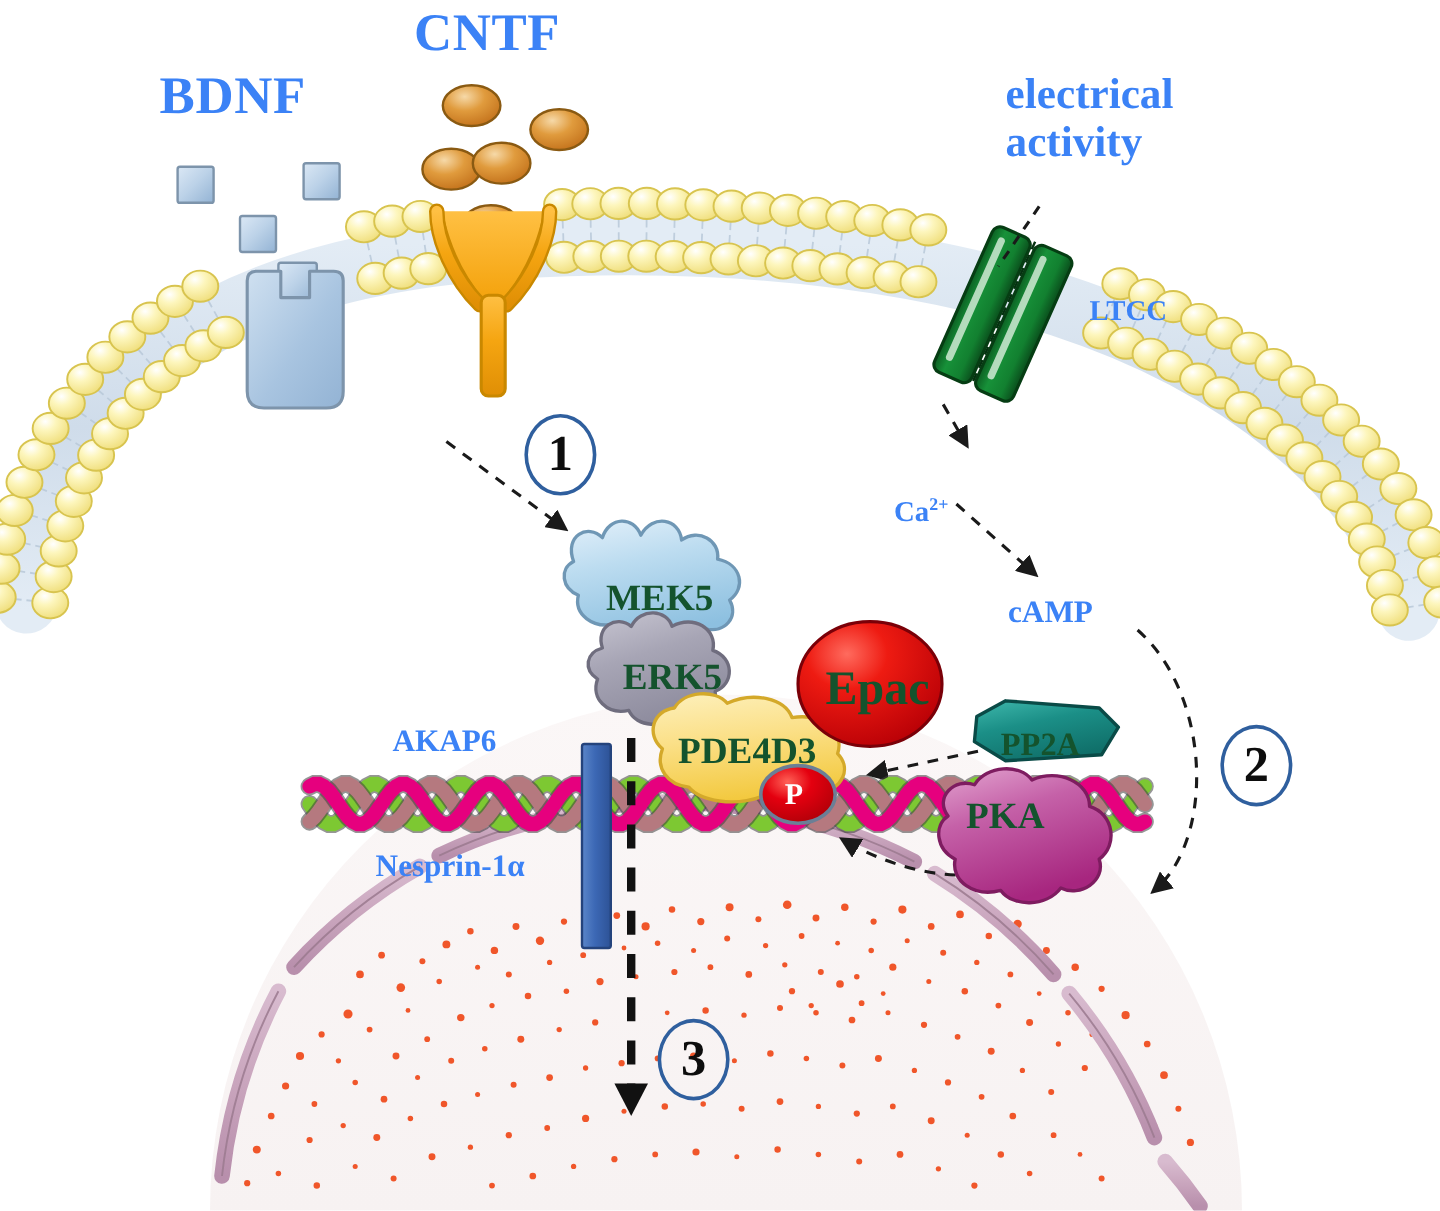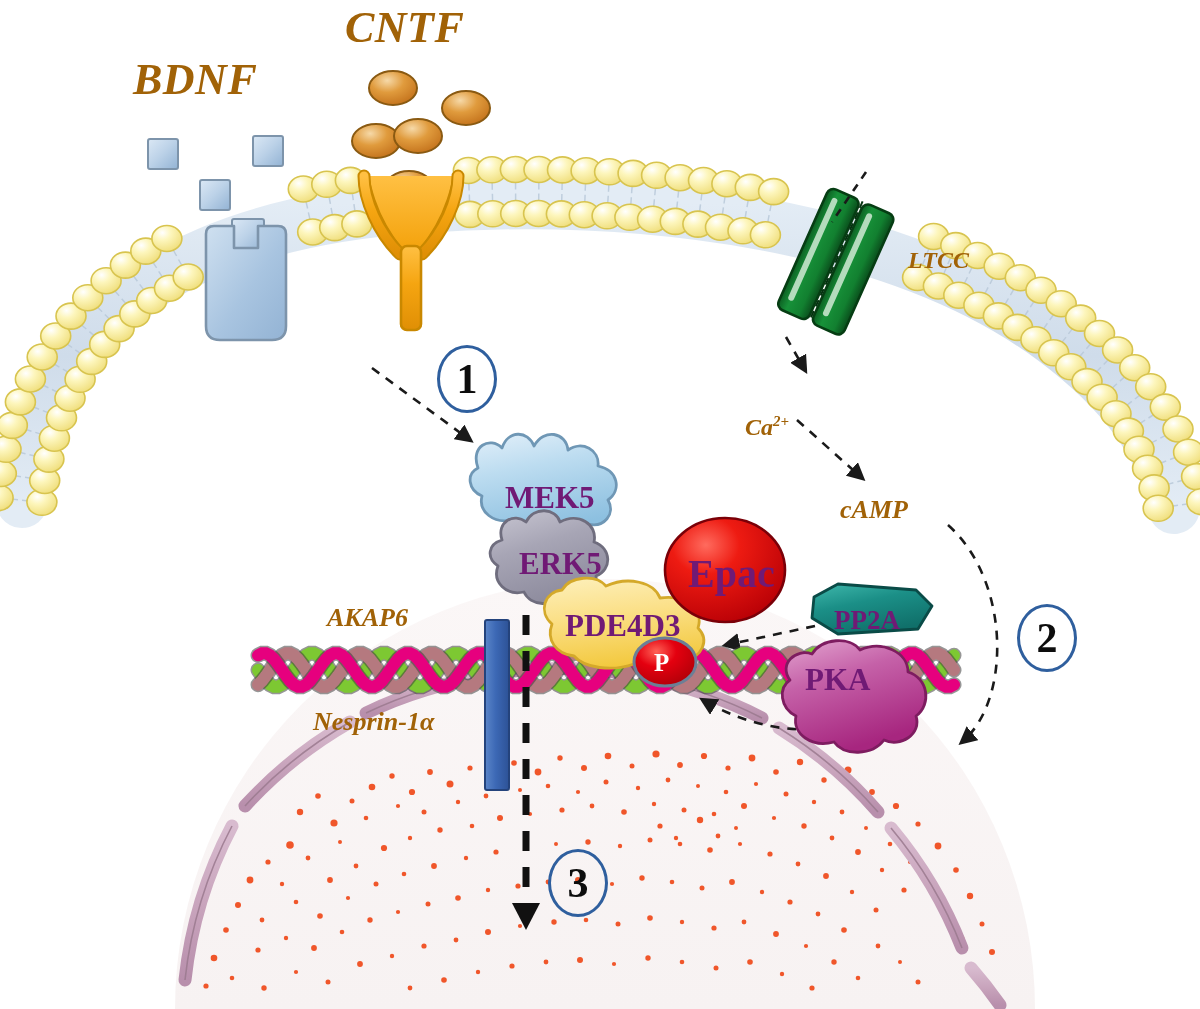--- a/index.html
+++ b/index.html
@@ -5,34 +5,34 @@
 <style>
   html,body{margin:0;padding:0;background:#ffffff;}
   body{
     width:1200px;height:1009px;
     font-family:"Liberation Serif","DejaVu Serif",serif;
     overflow:hidden;position:relative;
   }
   #stage{position:relative;width:1200px;height:1009px;background:#fff;}
   #art{position:absolute;left:0;top:0;width:1200px;height:1009px;}
 
-  .lbl{position:absolute;color:#a16207;font-weight:bold;white-space:nowrap;
-       font-family:"Liberation Serif","DejaVu Serif",serif;line-height:1.12;font-style:italic;}
+  .lbl{position:absolute;color:#3b82f6;font-weight:bold;white-space:nowrap;
+       font-family:"Liberation Serif","DejaVu Serif",serif;line-height:1.12;}
   .lbl-bdnf{left:133px;top:55px;font-size:44px;letter-spacing:.5px;}
   .lbl-cntf{left:345px;top:3px;font-size:44px;letter-spacing:.5px;}
   .lbl-elec{left:838px;top:58px;font-size:36px;text-align:left;}
   .lbl-ltcc{left:908px;top:211px;font-size:24px;margin-top:36px;}
   .lbl-ca{left:745px;top:396px;font-size:24px;margin-top:17px;}
   .lbl-camp{left:840px;top:495px;font-size:26px;}
   .lbl-stress{left:178px;top:413px;font-size:26px;text-align:center;width:230px;}
   .lbl-akap{left:327px;top:603px;font-size:26px;}
   .lbl-nesp{left:313px;top:707px;font-size:26px;}
   .lbl-neuro{left:424px;top:936px;font-size:42px;}
 
-  .prot-txt{position:absolute;font-weight:bold;color:#701a75;
+  .prot-txt{position:absolute;font-weight:bold;color:#14532d;
             font-family:"Liberation Serif","DejaVu Serif",serif;white-space:nowrap;}
   .t-mek5{left:505px;top:480px;font-size:31px;}
   .t-erk5{left:519px;top:546px;font-size:31px;}
   .t-pde{left:565px;top:608px;font-size:31px;}
   .t-epac{left:688px;top:550px;font-size:40px;}
   .t-pp2a{left:823px;top:605px;font-size:27px;margin-left:11px;}
   .t-pka{left:805px;top:662px;font-size:31px;}
   .t-p{left:654px;top:649px;font-size:25px;color:#ffffff;}
 
   .numcirc{position:absolute;border:3px solid #2f5f9e;border-radius:50%;
@@ -657,20 +657,24 @@
       <path d="M790 680 C 778 664, 796 648, 812 654 C 822 638, 850 636, 860 650
                C 882 640, 908 652, 908 672 C 928 678, 932 704, 916 716
                C 922 734, 900 748, 884 740 C 872 756, 844 756, 834 742
                C 812 748, 792 734, 796 716 C 780 708, 778 688, 790 680 Z" fill="url(#gPka)" stroke="#7e1c60" stroke-width="2.8" stroke-linejoin="round"></path>
     </g>
   </svg>
 
   <div class="lbl lbl-bdnf">BDNF</div>
   <div class="lbl lbl-cntf">CNTF</div>
 
+  <div class="lbl lbl-elec">
+    <div>electrical</div>
+    <div>activity</div>
+  </div>
 
   <div class="lbl lbl-ltcc">LTCC</div>
 
   <div class="lbl lbl-ca"><span>Ca</span><sup style="font-size:.62em">2+</sup></div>
 
   <div class="lbl lbl-camp">cAMP</div>
 
 
   <div class="lbl lbl-akap">AKAP6</div>
   <div class="lbl lbl-nesp">Nesprin-1α</div>

